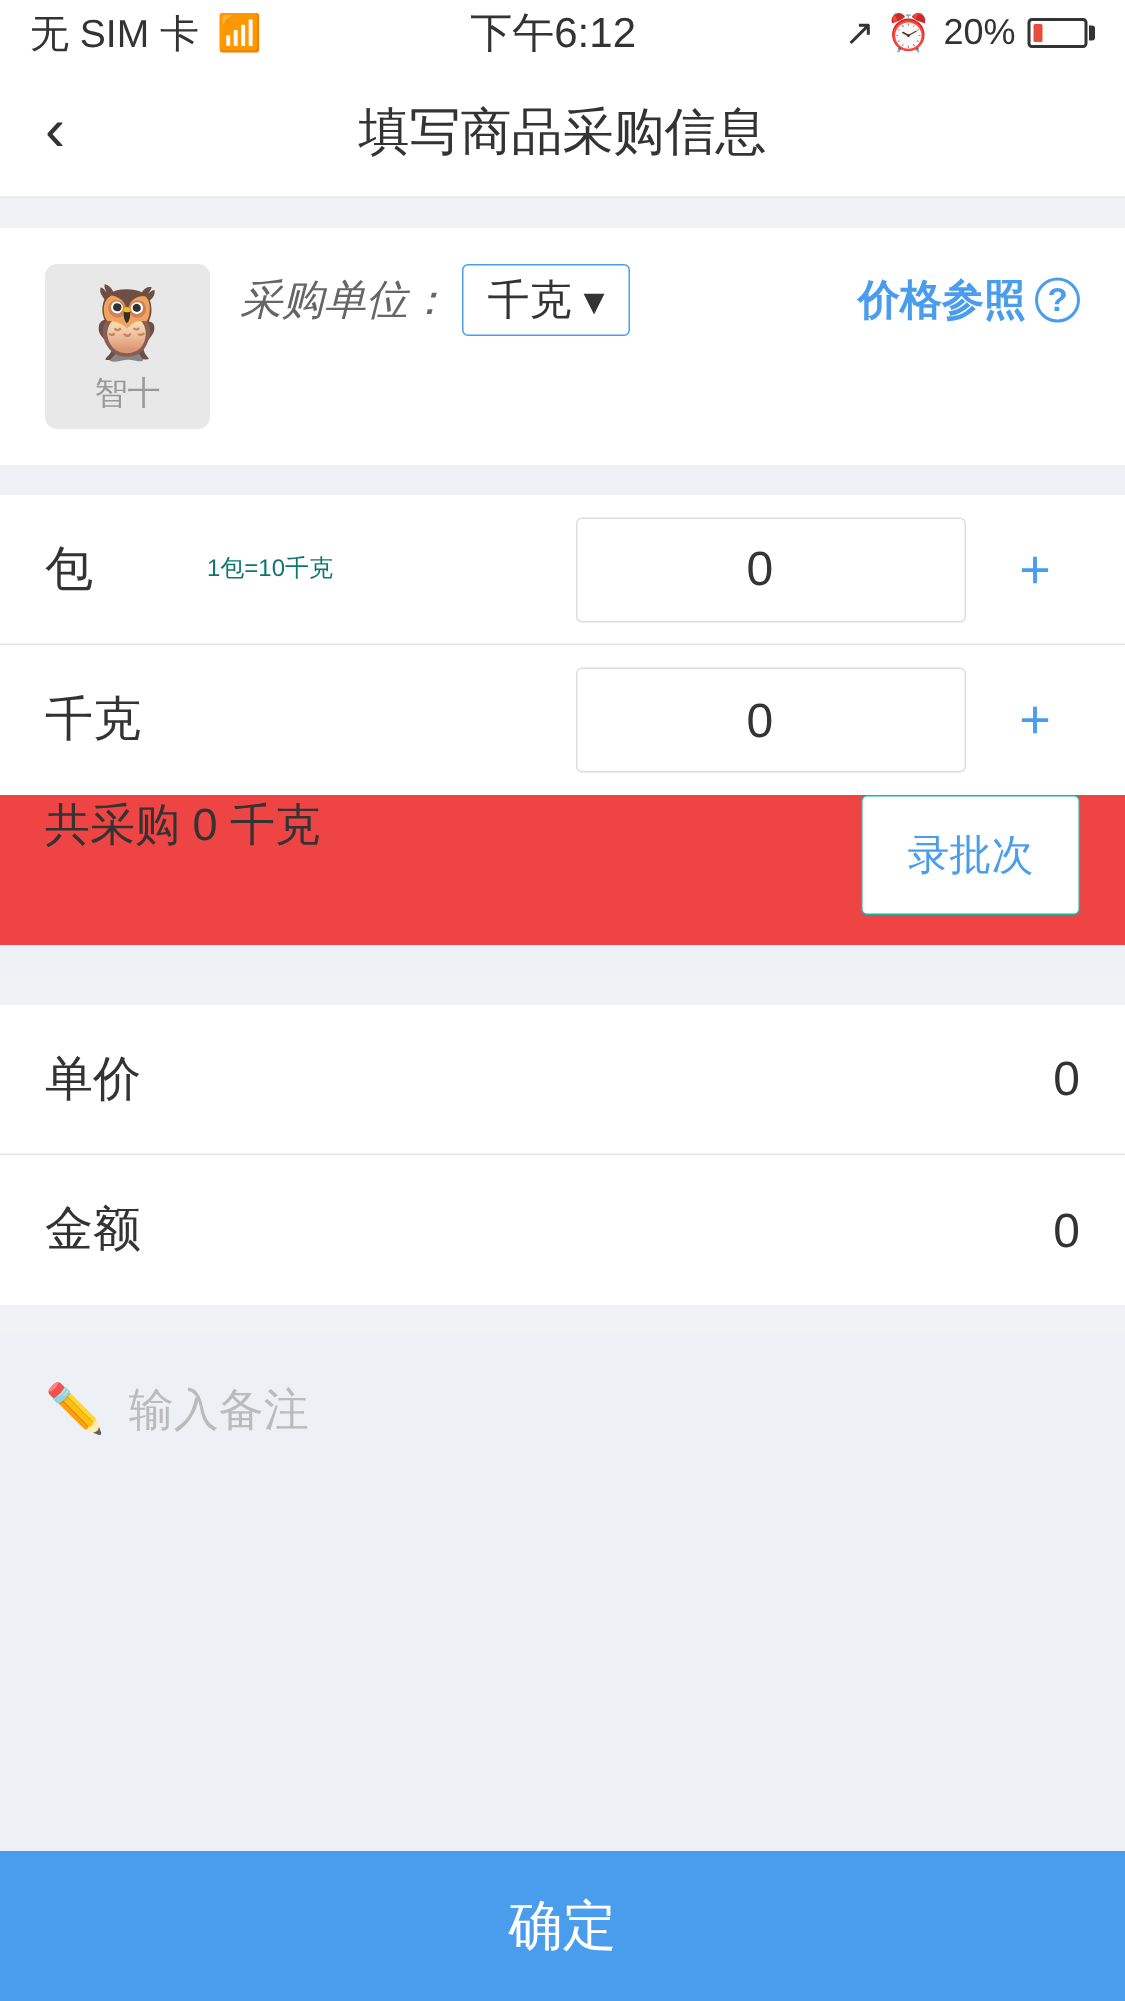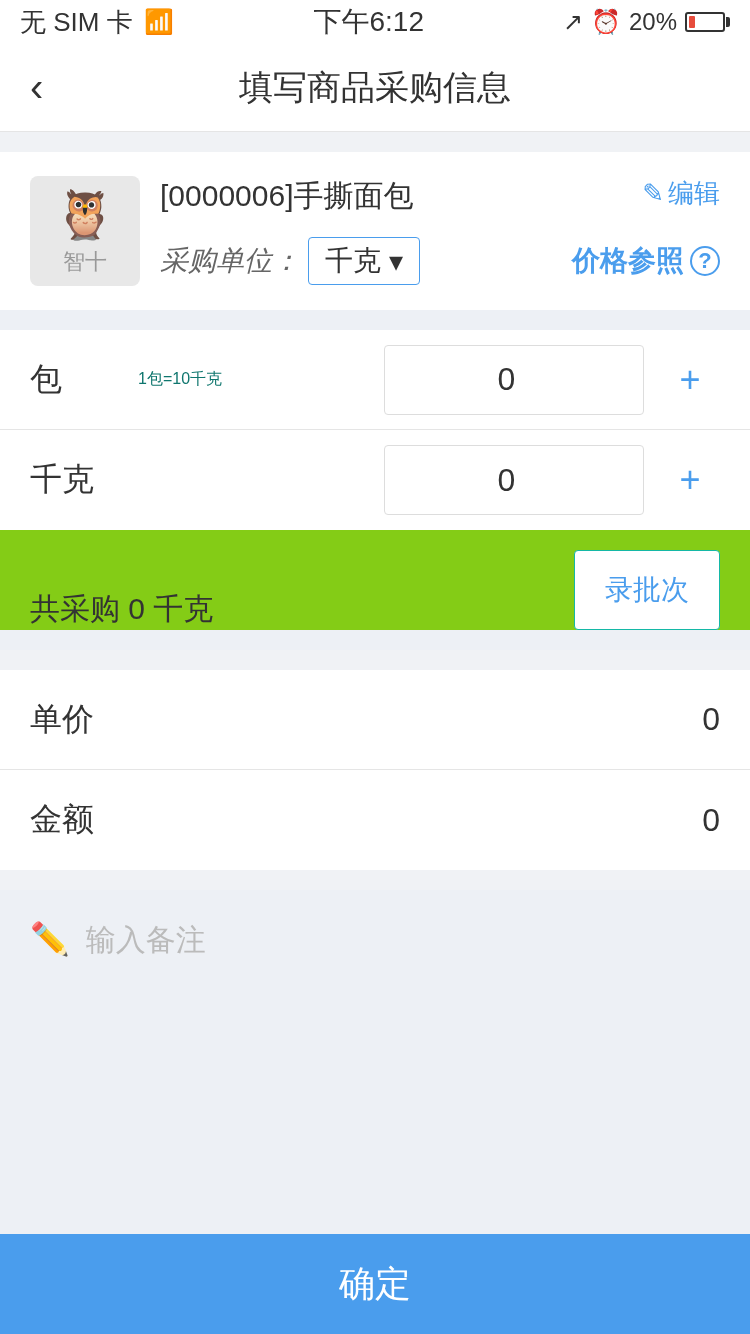--- a/index.html
+++ b/index.html
@@ -225,23 +225,23 @@
       align-items: center;
       justify-content: center;
       font-size: 36px;
       color: #4a9ded;
       cursor: pointer;
       font-weight: 300;
     }
 
     
     .total-row {
-      background: #84cc16;
-      display: flex;
-      align-items: flex-end;
+      background: #ef4444;
+      display: flex;
+      align-items: flex-start;
       justify-content: space-between;
       padding: 0 30px;
       height: 100px;
     }
     .total-text {
       font-size: 30px;
       color: #333;
     }
     .record-btn {
       border: 1px solid #14b8a6;
@@ -351,27 +351,20 @@
   <span class="nav-back">‹</span>
   <span class="nav-title">填写商品采购信息</span>
 </div>
 
 <div class="product-card">
   <div class="product-image">
     <div class="owl-icon">🦉</div>
     <span style="font-size:22px;color:#999;">智十</span>
   </div>
   <div class="product-info">
-    <div class="product-header">
-      <span class="product-name">[0000006]手撕面包</span>
-      <span class="edit-btn">
-        <span>✎</span>
-        <span>编辑</span>
-      </span>
-    </div>
     <div class="product-unit-row">
       <div style="display:flex;align-items:center;gap:8px;">
         <span class="unit-label">采购单位：</span>
         <div class="unit-select">
           <span>千克</span>
           <span>▾</span>
         </div>
       </div>
       <div class="price-ref">
         <span>价格参照</span>

